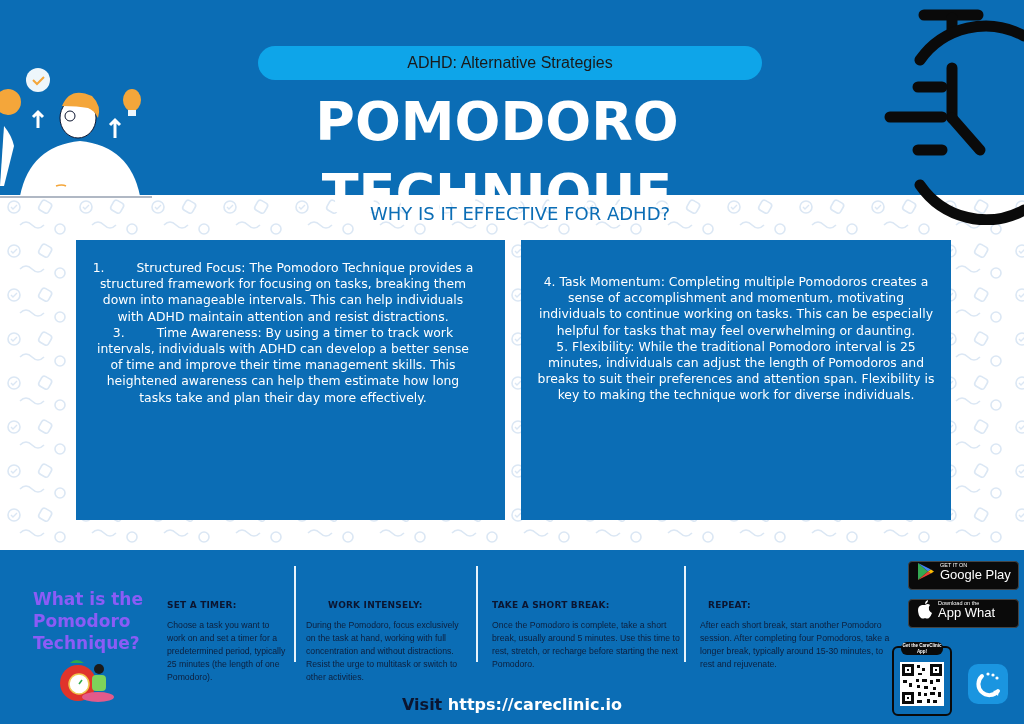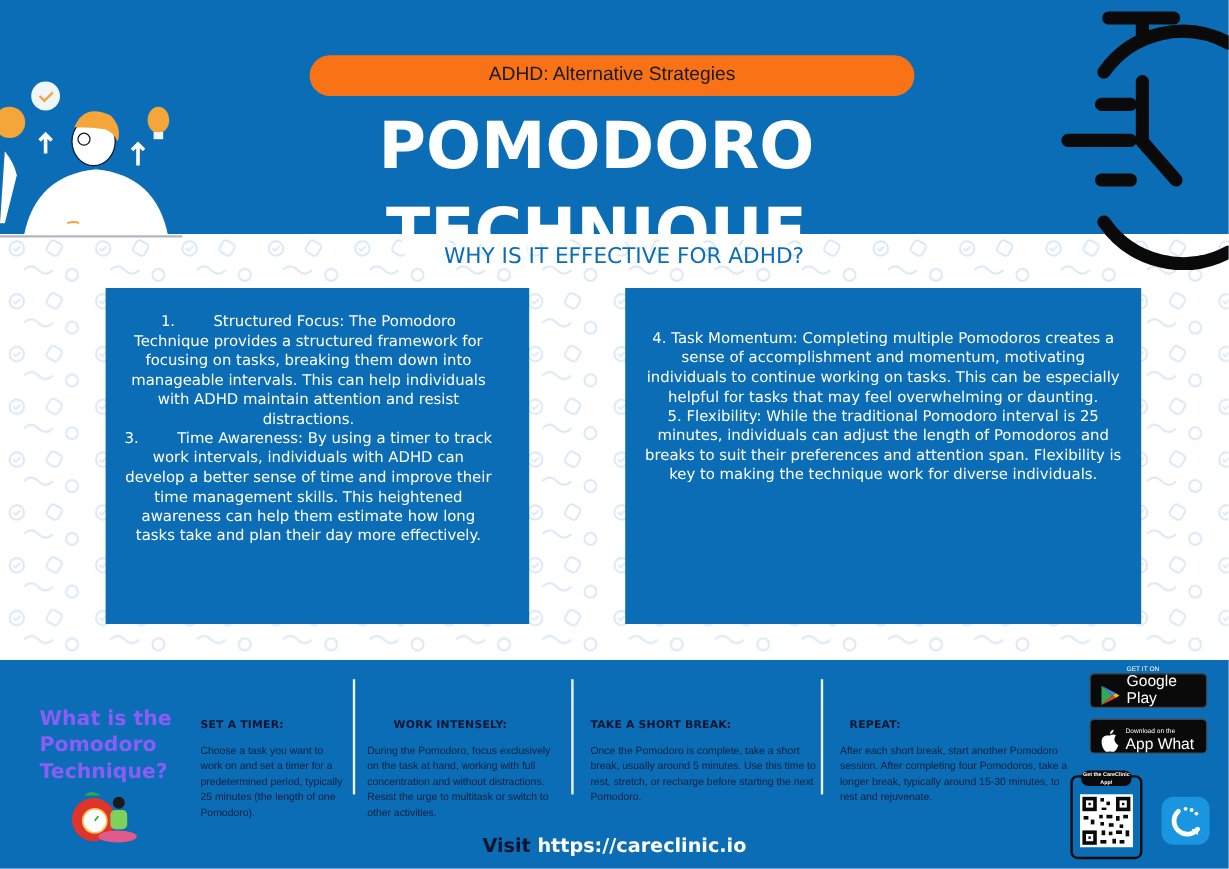--- a/index.html
+++ b/index.html
@@ -4,50 +4,50 @@
 <style>
   * { box-sizing: border-box; margin: 0; padding: 0; }
   html, body { width: 1024px; height: 724px; overflow: hidden; }
   body { font-family: "DejaVu Sans", sans-serif; background: #ffffff; position: relative; }
 
   .header-band { position: absolute; left: 0; top: 0; width: 1024px; height: 195px; background: #0b6db5; }
   .pattern-area { position: absolute; left: 0; top: 195px; width: 1024px; height: 355px; background: #ffffff; overflow: hidden; }
   .pattern-area svg { position: absolute; left: 0; top: 0; }
   .footer-band { position: absolute; left: 0; top: 550px; width: 1024px; height: 174px; background: #0b6db5; }
 
-  .subtitle-pill { position: absolute; left: 258px; top: 46px; width: 504px; height: 34px; background: #f97316; border-radius: 17px;
+  .subtitle-pill { position: absolute; left: 258px; top: 46px; width: 504px; height: 34px; background: #0ea5e9; border-radius: 17px;
     display: flex; align-items: center; justify-content: center; font-family: "Liberation Sans", sans-serif; font-size: 16px; color: #1a1a1a; }
   .main-title { position: absolute; left: 132px; top: 86px; width: 730px; text-align: center; font-family: "DejaVu Sans", sans-serif;
     font-weight: bold; font-size: 54px; letter-spacing: 0px; color: #ffffff; line-height: 72px; }
 
   .illustration { position: absolute; left: 0; top: 66px; width: 160px; height: 140px; }
   .stopwatch { position: absolute; left: 880px; top: 0; width: 144px; height: 225px; }
 
   .section-title { position: absolute; left: 300px; top: 203px; width: 440px; text-align: center; font-family: "DejaVu Sans", sans-serif;
     font-weight: normal; font-size: 18px; color: #0b6db5; }
 
   .card { position: absolute; top: 240px; height: 280px; background: #0b6db5; color: #ffffff; font-family: "DejaVu Sans", sans-serif;
     font-size: 12.4px; line-height: 16.2px; text-align: center; }
-  .card-left { left: 88px; width: 353px; padding: 20px 29px 0 14px; }
+  .card-left { left: 76px; width: 429px; padding: 20px 29px 0 14px; }
   .card-right { left: 521px; width: 430px; padding: 34px 14px 0 14px; }
   .card p { margin: 0; }
   .card .num { display: inline-block; }
   .card .item-pad { display: inline-block; width: 28px; }
 
   .footer-q { position: absolute; left: 33px; top: 588px; width: 128px; font-family: "DejaVu Sans", sans-serif; font-weight: bold;
     font-size: 17px; line-height: 22px; color: #8b5cf6; }
   .tomato { position: absolute; left: 58px; top: 657px; width: 58px; height: 48px; }
 
   .step { position: absolute; top: 564px; font-family: "Liberation Sans", sans-serif; margin-top: 36px; }
   .step h4 { font-family: "DejaVu Sans", sans-serif; font-weight: bold; font-size: 9px; color: #0b1530; margin-bottom: 9px; letter-spacing: 0.2px; }
   .step p { font-size: 8.7px; line-height: 13px; color: #0d1f3d; }
   .step-divider { position: absolute; top: 566px; width: 2px; height: 96px; background: #e8f3fb; }
 
-  .badge { position: absolute; left: 908px; width: 98px; height: 29px; background: #0a0a0a; border-radius: 4px; border: 1px solid #444;
-    color: #fff; display: flex; align-items: flex-end; padding-left: 8px; }
+  .badge { position: absolute; left: 908px; width: 111px; height: 29px; background: #0a0a0a; border-radius: 4px; border: 1px solid #444;
+    color: #fff; display: flex; align-items: flex-start; padding-left: 8px; }
   .badge .small { font-family: "Liberation Sans", sans-serif; font-size: 5.5px; line-height: 6px; }
   .badge .big { font-family: "Liberation Sans", sans-serif; font-size: 13px; line-height: 14px; }
   .badge .txt { display: flex; flex-direction: column; margin-left: 5px; }
 
   .qr-box { position: absolute; left: 892px; top: 646px; width: 60px; height: 70px; border: 2px solid #0a0a0a; border-radius: 6px; background: #0b6db5; }
   .qr-label { position: absolute; left: 7px; top: -6px; width: 42px; height: 13px; background: #0a0a0a; border-radius: 6px; color: #fff;
     font-family: "Liberation Sans", sans-serif; font-size: 4.5px; line-height: 5.5px; text-align: center; font-weight: bold; padding-top: 1px; }
   .qr-code { position: absolute; left: 6px; top: 14px; width: 44px; height: 44px; background: #fff; }
   .app-icon { position: absolute; left: 968px; top: 664px; width: 40px; height: 40px; border-radius: 10px; background: #1a95e0; }
 

